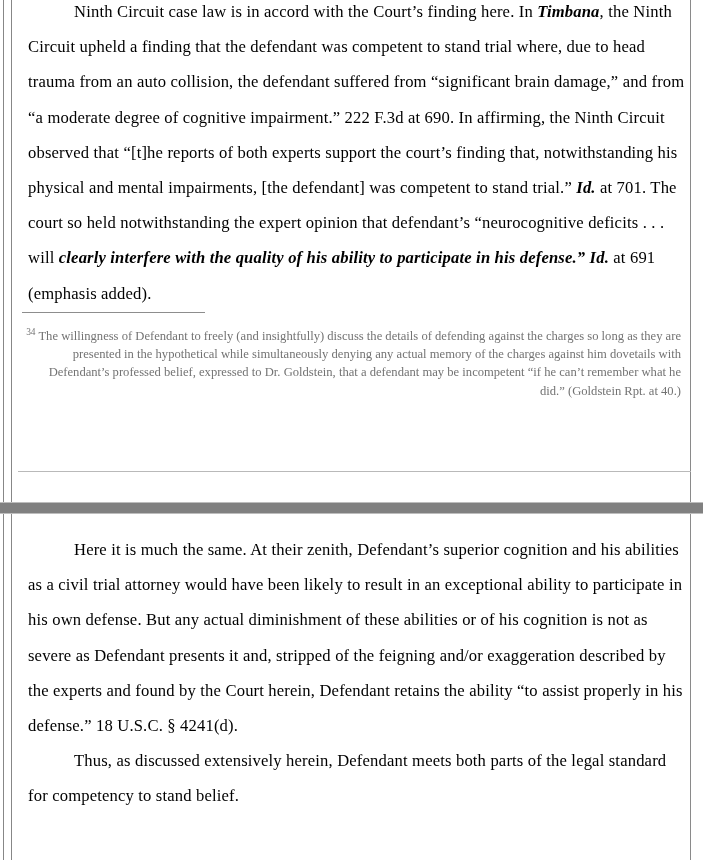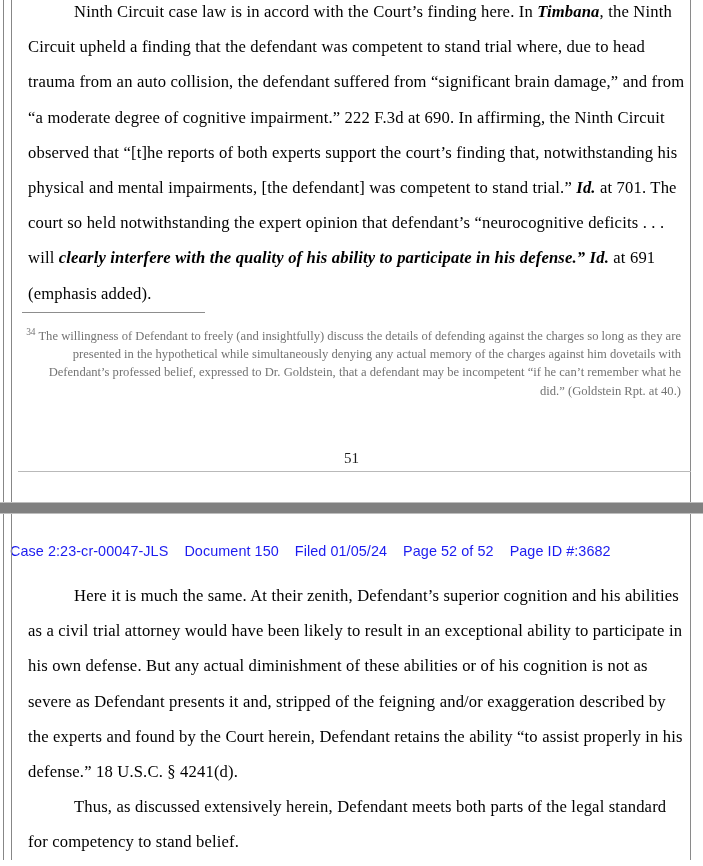--- a/index.html
+++ b/index.html
@@ -172,32 +172,28 @@
         </div>
     </div>
 
     <div class="footnote-zone">
       <div class="footnote-rule"></div>
       <p class="footnote-text">
         <sup>34</sup><span> The willingness of Defendant to freely (and insightfully) discuss the details of defending against the charges so long as they are presented in the hypothetical while simultaneously denying any actual memory of the charges against him dovetails with Defendant’s professed belief, expressed to Dr. Goldstein, that a defendant may be incompetent “if he can’t remember what he did.”  (Goldstein Rpt. at 40.)</span>
       </p>
     </div>
 
-    <div class="page-number">51</div>
     <div class="page-foot-rule"></div>
   </div>
 
   <div class="page-break"></div>
 
   <div class="page page-two">
     <div class="page-right-edge"></div>
 
-    <div class="ecf-header">
-      <span class="seg">Case 2:23-cr-00047-JLS</span><span class="seg">Document 150</span><span class="seg">Filed 01/05/24</span><span class="seg">Page 52 of 52</span><span class="seg">Page ID #:3682</span>
-    </div>
 
     <div class="blank-gap"></div>
 
     <div class="body-text pg2-body">
       <div>
           <p class="indented"><span>Here it is much the same.  At their zenith, Defendant’s superior cognition and his abilities as a civil trial attorney would have been likely to result in an exceptional ability to participate in his own defense.  But any actual diminishment of these abilities or of his cognition is not as severe as Defendant presents it and, stripped of the feigning and/or exaggeration described by the experts and found by the Court herein, Defendant retains the ability “to assist properly in his defense.”  18 U.S.C. § 4241(d).</span></p>
           <p class="indented"><span>Thus, as discussed extensively herein, Defendant meets both parts of the legal standard for competency to stand belief.</span></p>
         </div>
     </div>
   </div>

